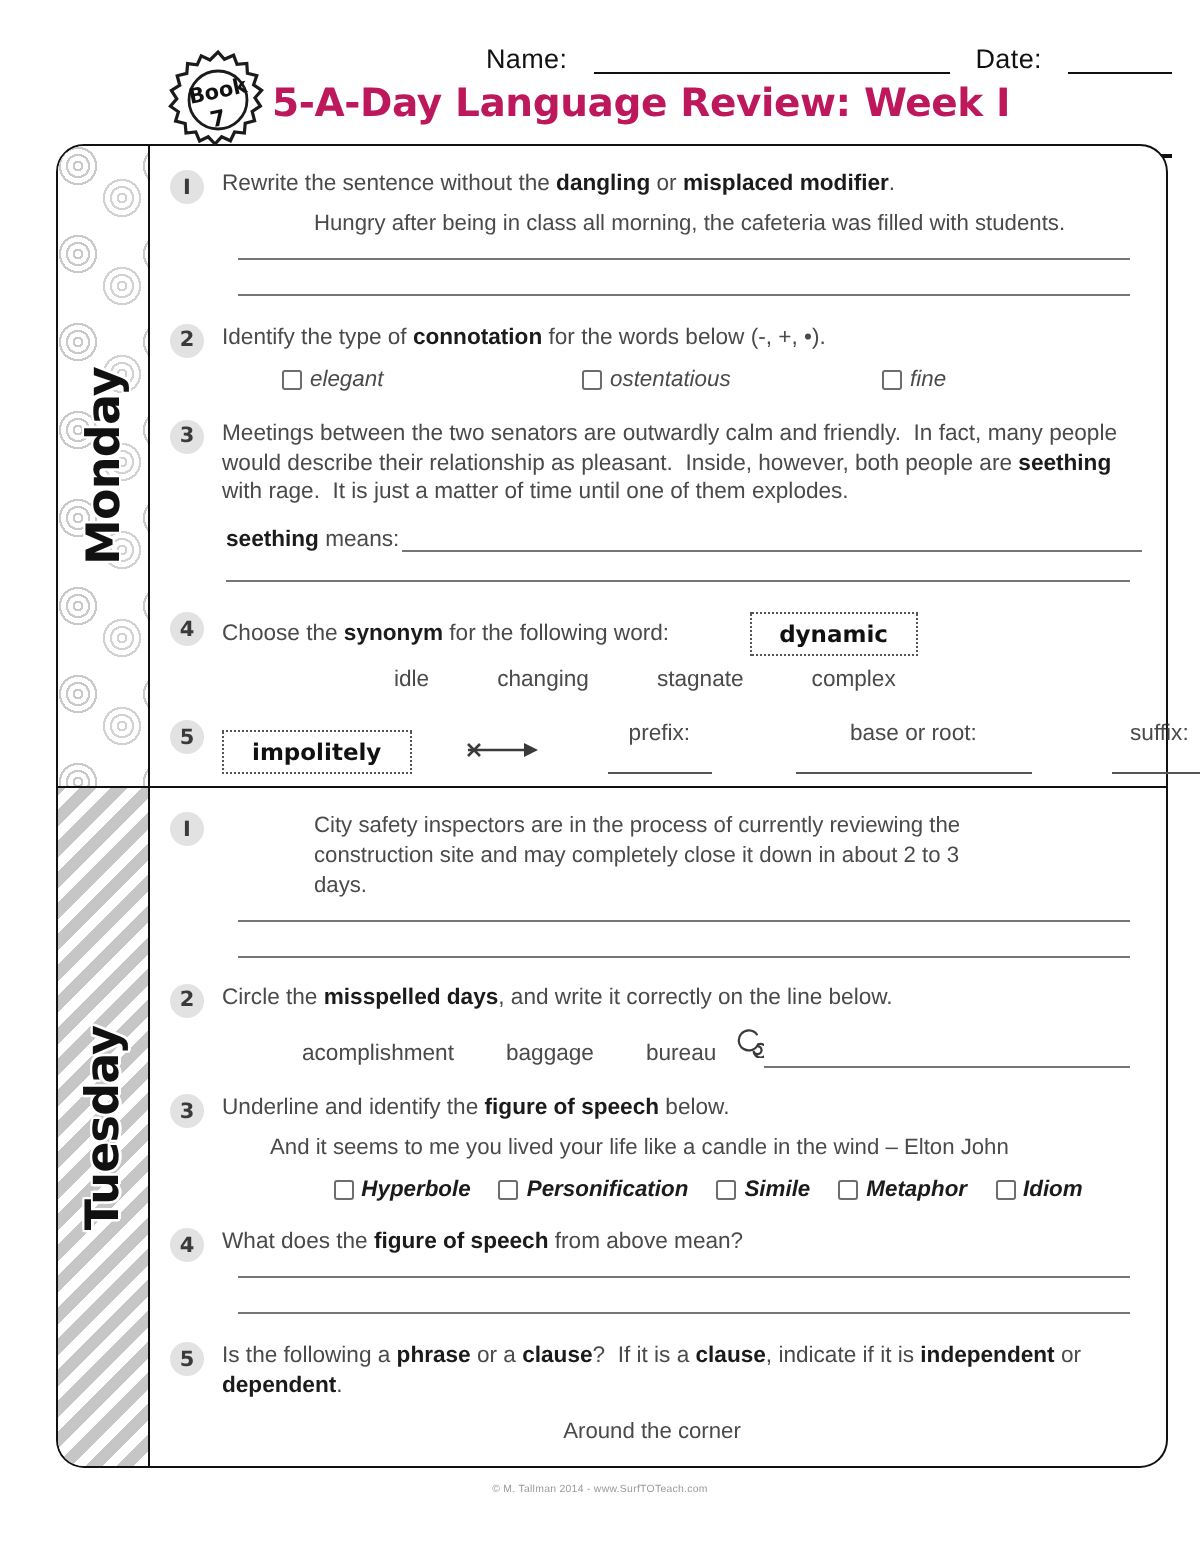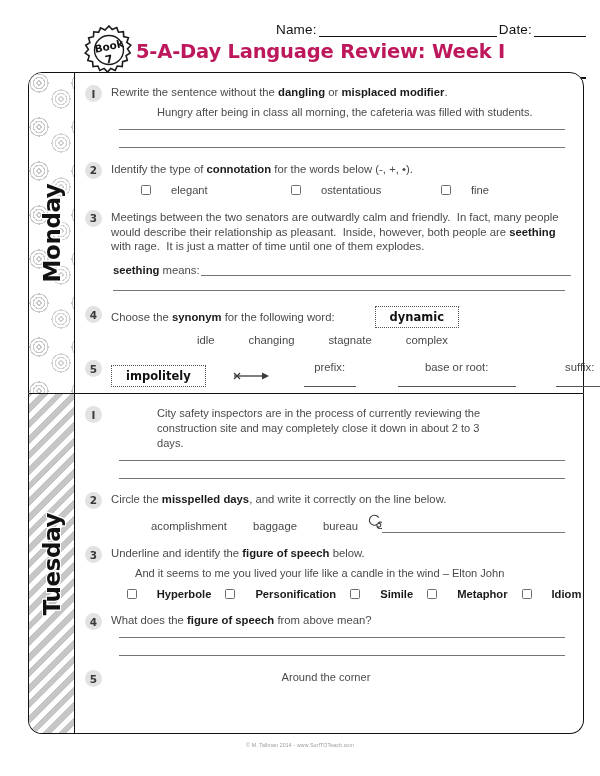--- a/index.html
+++ b/index.html
@@ -23,21 +23,21 @@
     left: 0; top: 0;
     width: 600px;
     height: 72px;
   }
   .namedate {
     position: absolute;
     right: 14px;
     top: 22px;
     display: flex;
     align-items: flex-end;
-    gap: 2px;
+    gap: 13px;
     font-size: 13px;
     color: #111;
     text-align: center;
   }
   .nd-label {
     font-family: "Liberation Sans", sans-serif;
     font-weight: 400;
     font-size: 13.5px;
     letter-spacing: .2px;
     color: #111;
@@ -222,21 +222,22 @@
 
   .choices {
     display: flex;
     margin-top: 7px;
     font-size: 11.2px;
     color: #4a4a4a;
   }
   .chk {
     display: inline-flex;
     align-items: center;
-    gap: 20px;
+    gap: 4px;
+    font-style: italic;
   }
   .chkbox {
     width: 10px; height: 10px;
     border: 1.2px solid #6d6d6d;
     border-radius: 1.5px;
     display: inline-block;
     flex: 0 0 auto;
   }
 
   .means-row {
@@ -496,20 +497,23 @@
           What does the <b>figure of speech</b> from above mean?
         </div>
         <div class="answer-lines">
           <div class="wline"></div>
           <div class="wline" style="margin-bottom:0;"></div>
         </div>
       </div>
 
       <div class="qrow" style="margin-top:14px;">
         <div class="qnum">5</div>
+        <div class="qtext">
+          Is the following a <b>phrase</b> or a <b>clause</b>?&nbsp; If it is a <b>clause</b>, indicate if it is <b>independent</b> or <b>dependent</b>.
+        </div>
         <div class="sentence center" style="margin-top:8px; padding-right:30px;">Around the corner</div>
       </div>
 
     </div>
   </div>
 
   <div class="footer">© M. Tallman 2014 - www.SurfTOTeach.com</div>
 
 </div>
 

